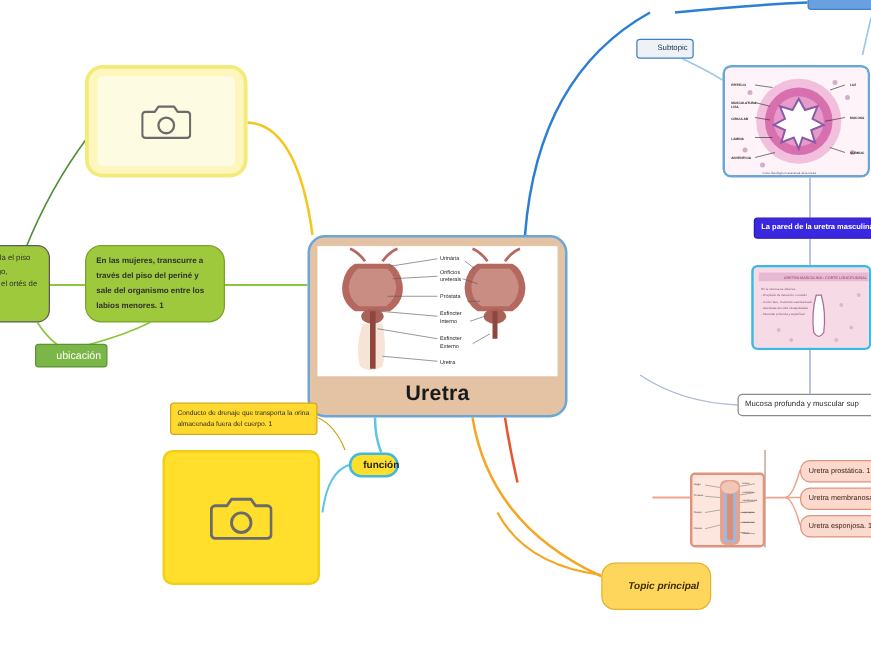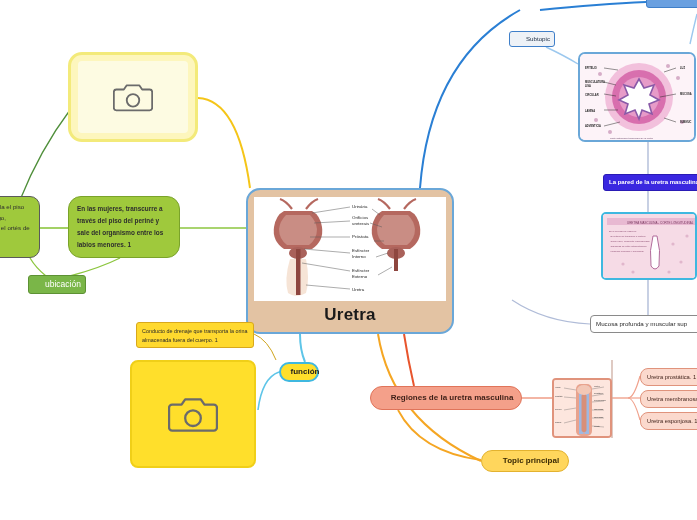--- a/index.html
+++ b/index.html
@@ -43,23 +43,23 @@
   .n-ph1{left:68px;top:52px;width:130px;height:90px;background:#fdf6bd;
          border:3px solid #f3ea7a;}
   .n-ph1 .inner{width:110px;height:72px;background:#fdfbe2;border-radius:4px;
                 display:flex;align-items:center;justify-content:center;}
   .n-ph2{left:130px;top:360px;width:126px;height:108px;background:#ffdf2b;
          border:2px solid #f0cf18;border-radius:8px;}
 
   .n-regiones{left:370px;top:386px;width:152px;height:24px;background:#f4a08a;
               border:1px solid #e0745a;border-radius:12px;color:#3d1f17;
               font-size:8px;font-weight:bold;}
-  .n-topic{left:481px;top:450px;width:88px;height:22px;background:#ffd65c;
+  .n-topic{left:481px;top:450px;width:88px;height:38px;background:#ffd65c;
            border:1px solid #e3b22f;border-radius:11px;color:#3a2a05;
-           font-size:8px;font-weight:bold;}
+           font-size:8px;font-weight:bold;font-style:italic;}
 
   .n-subtopic{left:509px;top:31px;width:46px;height:16px;background:#eef2f7;
               border:1px solid #3f7fc9;border-radius:3px;color:#20324a;
               font-size:6.2px;}
   .n-clipped-top{left:646px;top:-12px;width:70px;height:20px;background:#6aa0e0;
               border:1px solid #3f7fc9;border-radius:3px;}
   .n-pared{left:603px;top:174px;width:112px;height:17px;background:#3a27e0;
            border:1px solid #2a1bb5;border-radius:3px;color:#ffffff;
            font-size:6px;font-weight:bold;overflow:hidden;padding-left:5px;
            display:flex;align-items:center;justify-content:flex-start;white-space:nowrap;}
@@ -205,21 +205,20 @@
 
   <div class="node n-nota">Conducto de drenaje que transporta la orina almacenada fuera del cuerpo. 1</div>
   <div class="node pill n-funcion">función</div>
   <div class="node ph n-ph2">
     <svg class="cam big" viewBox="0 0 48 38">
       <path d="M4 10 h9 l3.5-5 h15 l3.5 5 h9 a3 3 0 0 1 3 3 v19 a3 3 0 0 1 -3 3 h-40 a3 3 0 0 1 -3 -3 v-19 a3 3 0 0 1 3 -3 z" fill="none" stroke="#6b6b6b" stroke-width="2.2" stroke-linejoin="round"></path>
       <circle cx="24" cy="23" r="7.5" fill="none" stroke="#6b6b6b" stroke-width="2.2"></circle>
     </svg>
   </div>
 
-  <div class="node pill n-regiones">Regiones de la uretra masculina</div>
   <div class="node pill n-topic">Topic principal</div>
 
   <div class="node anat">
     <svg viewBox="0 0 60 60" width="60" height="60">
       <rect width="60" height="60" fill="#fde6de"></rect>
       <rect x="22" y="4" width="16" height="52" rx="5" fill="#e8a38e"></rect>
       <rect x="25" y="6" width="4.5" height="48" fill="#9fb8e0"></rect>
       <rect x="30.5" y="6" width="4.5" height="48" fill="#9fb8e0"></rect>
       <rect x="27.5" y="14" width="5" height="38" rx="2" fill="#d98f78"></rect>
       <ellipse cx="30" cy="10" rx="7" ry="5" fill="#f2c7b6"></ellipse>

